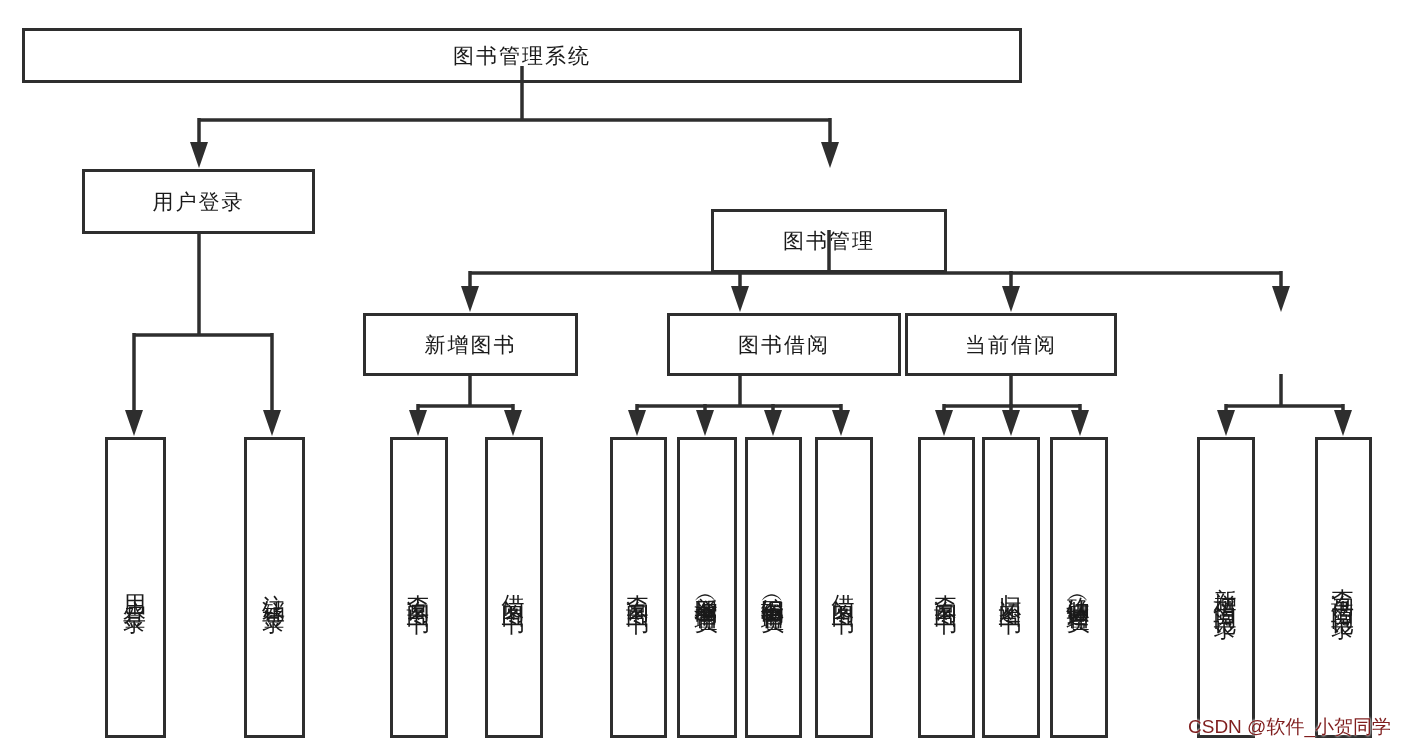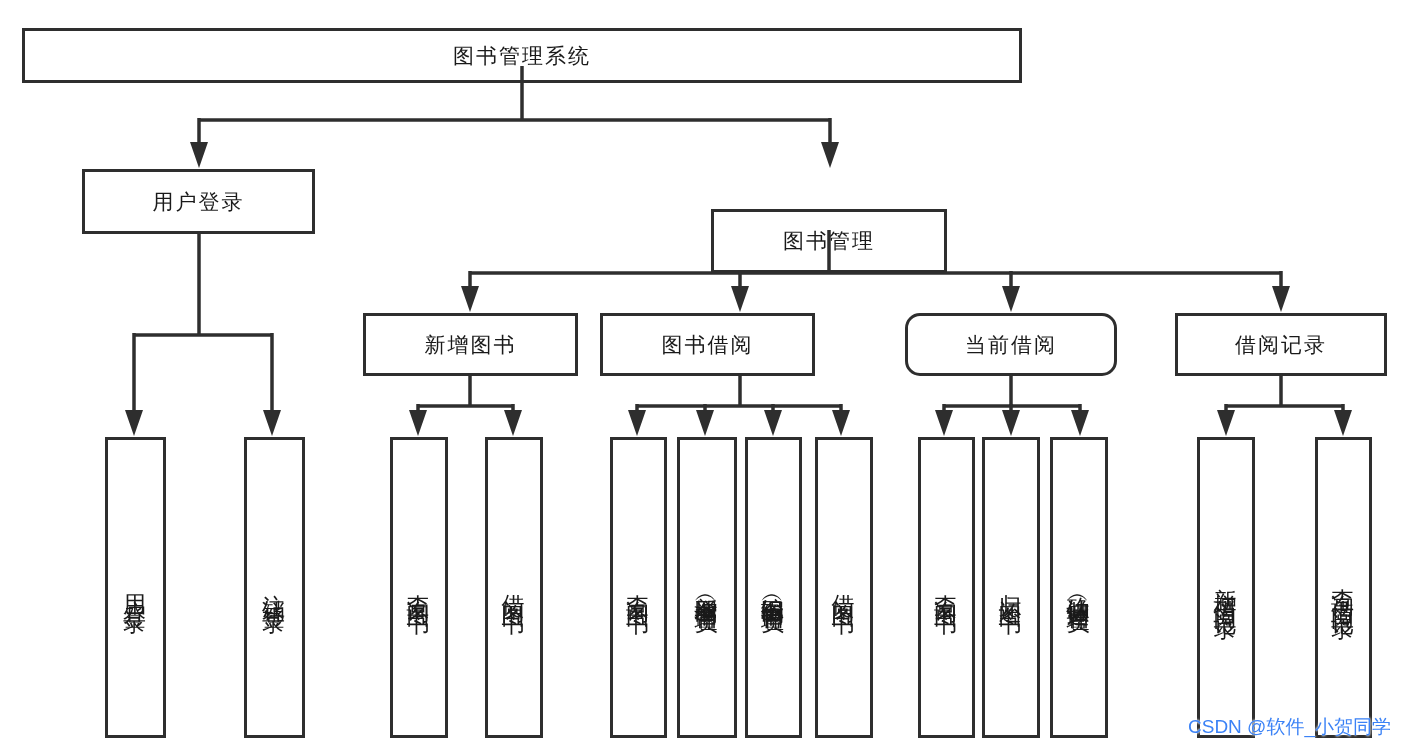--- a/index.html
+++ b/index.html
@@ -30,37 +30,37 @@
     color:#1a1a1a;
     white-space:nowrap;
   }
   .root{left:22px;top:13px;width:1000px;height:55px;margin-top:15px;}
   .root span{font-size:21px;letter-spacing:2px;}
   .lvl1 span,.lvl2 span{font-size:21px;letter-spacing:2px;}
   .l1a{left:82px;top:169px;width:233px;height:65px;}
   .l1b{left:711px;top:169px;width:236px;height:64px;margin-top:40px;}
   .lvl2{top:313px;height:63px;}
   .l2a{left:363px;width:215px;}
-  .l2b{left:600px;width:215px;align-items:center;}
-  .l2c{left:905px;width:212px;border-radius:15px;}
+  .l2b{left:667px;width:234px;align-items:center;}
+  .l2c{left:905px;width:212px;}
   .l2d{left:1175px;width:212px;}
   .leaf{top:437px;height:301px;}
   .leaf span{
     writing-mode:vertical-rl;
     text-orientation:mixed;
     font-size:23px;
     letter-spacing:6px;
   }
   .leaf.long span{letter-spacing:2px;}
   #watermark{
     position:absolute;
     left:1188px;top:714px;
     z-index:5;
     font-size:19px;
-    color:#3b82f6;
+    color:#7f1d1d;
     text-shadow:0 0 3px #ffffff,0 0 2px #ffffff;
     white-space:nowrap;
   }
 </style>
 </head>
 <body>
 
 <div id="stage">
 
   <svg id="connectors" width="1405" height="747" viewBox="0 0 1405 747" xmlns="http://www.w3.org/2000/svg">
@@ -145,23 +145,20 @@
 
   <div class="node lvl2 l2a">
     <span>新增图书</span>
   </div>
   <div class="node lvl2 l2b">
     <span>图书借阅</span>
   </div>
   <div class="node lvl2 l2c">
     <span>当前借阅</span>
   </div>
-  <div class="node lvl2 l2d">
-    <span>借阅记录</span>
-  </div>
 
   <div class="node leaf" style="left:105px;width:61px;">
     <span>用户登录</span>
   </div>
   <div class="node leaf" style="left:244px;width:61px;">
     <span>注销登录</span>
   </div>
   <div class="node leaf" style="left:390px;width:58px;">
     <span>查询图书</span>
   </div>

